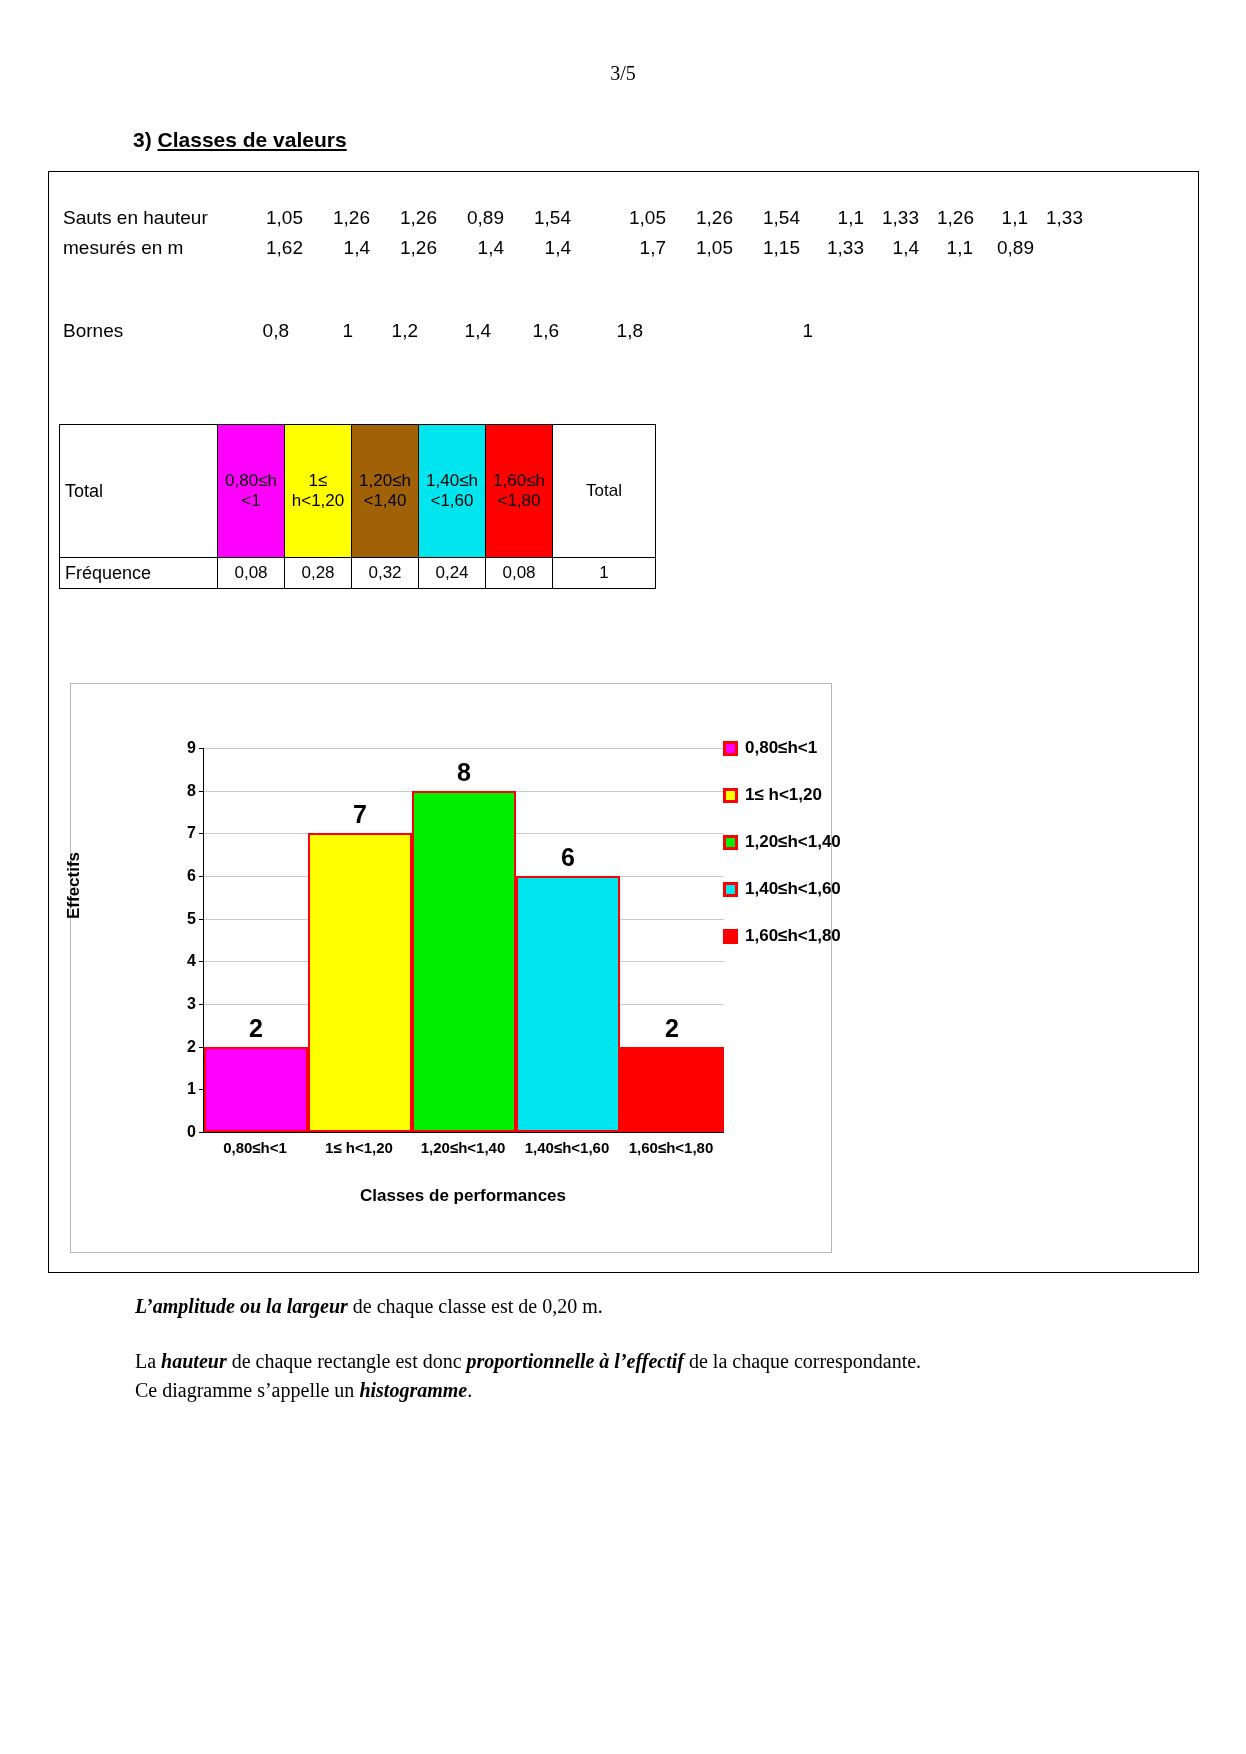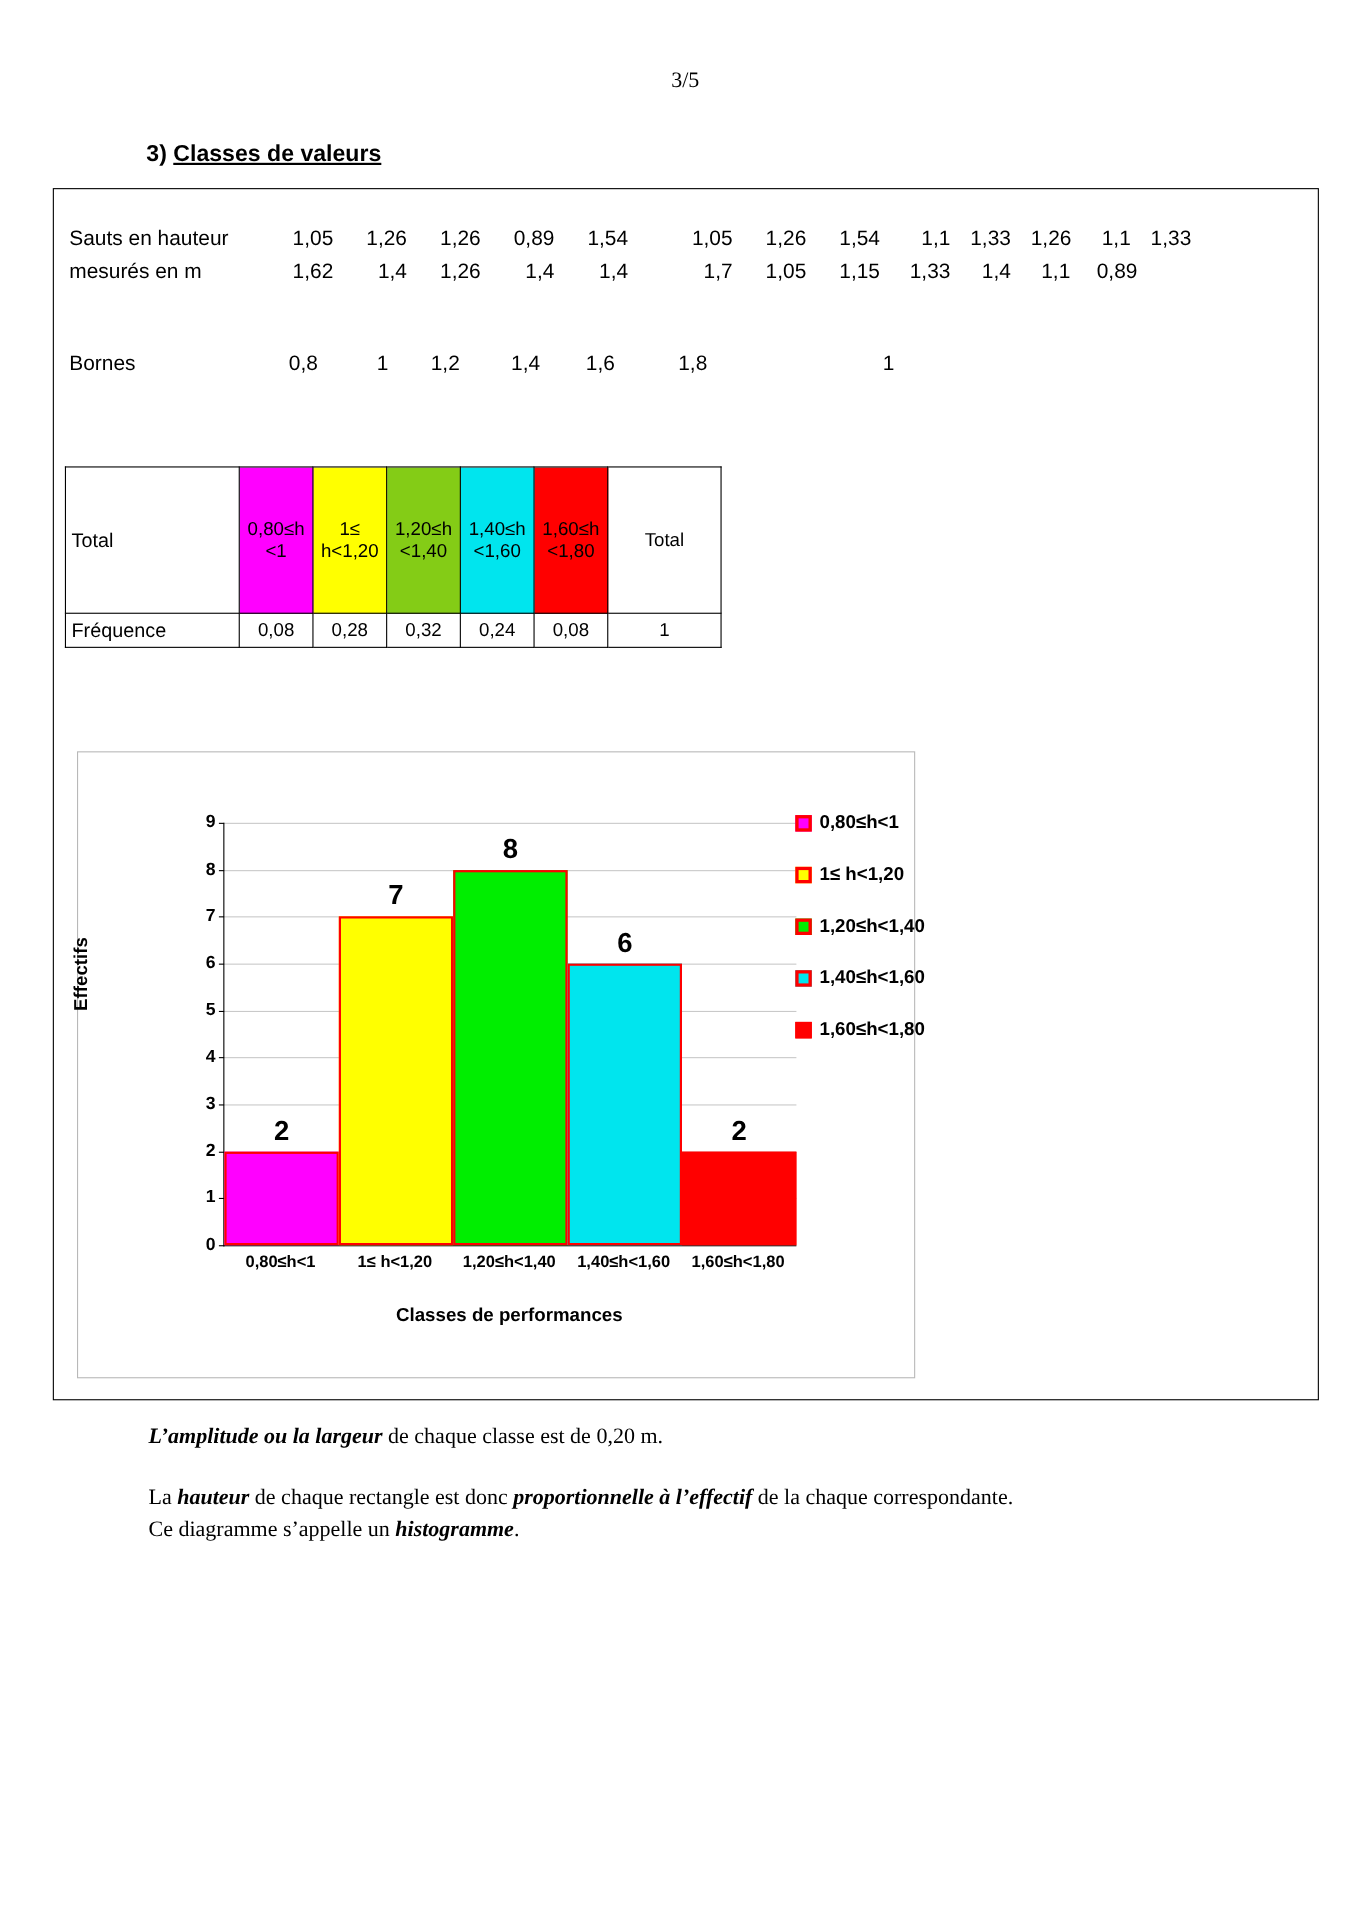--- a/index.html
+++ b/index.html
@@ -105,21 +105,21 @@
   }
   .classtable tr.hdr td {
     height: 132px;
     font-weight: normal;
     line-height: 1.15;
   }
   .classtable td.cw { width: 66px; }
   .classtable td.total { width: 102px; }
   .cellmag { background: #FF00FF; }
   .cellyel { background: #FFFF00; }
-  .cellgrn { background: #84cc16; }
+  .cellgrn { background: #a16207; }
   .cellcya { background: #00E5EE; }
   .cellred { background: #FF0000; }
 
   
   .chartbox {
     position: absolute;
     left: 21px;
     top: 511px;
     width: 762px;
     height: 570px;

